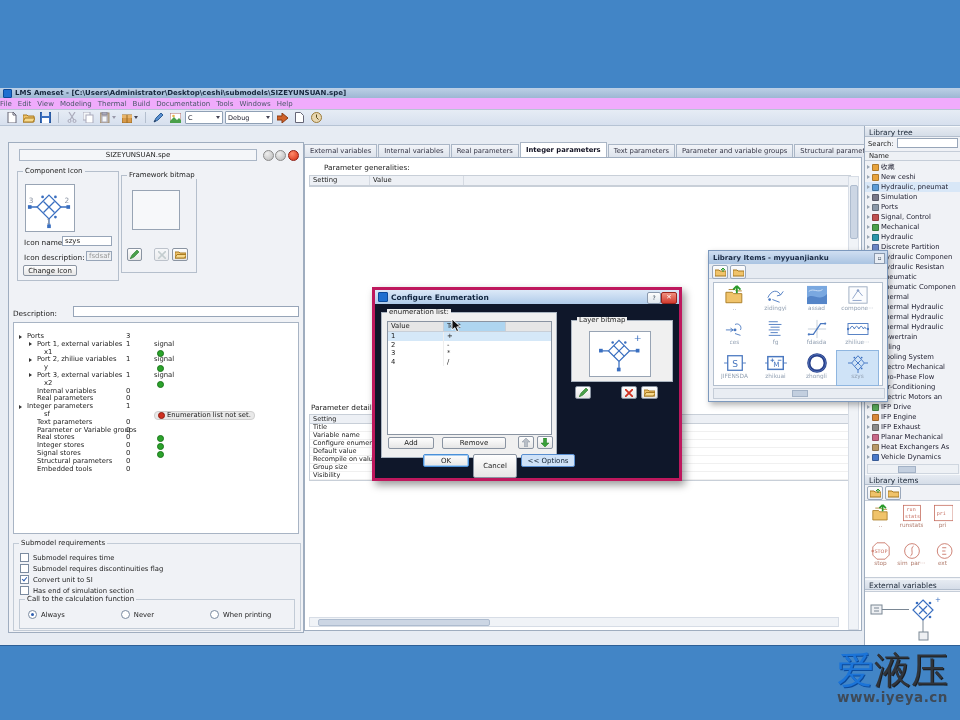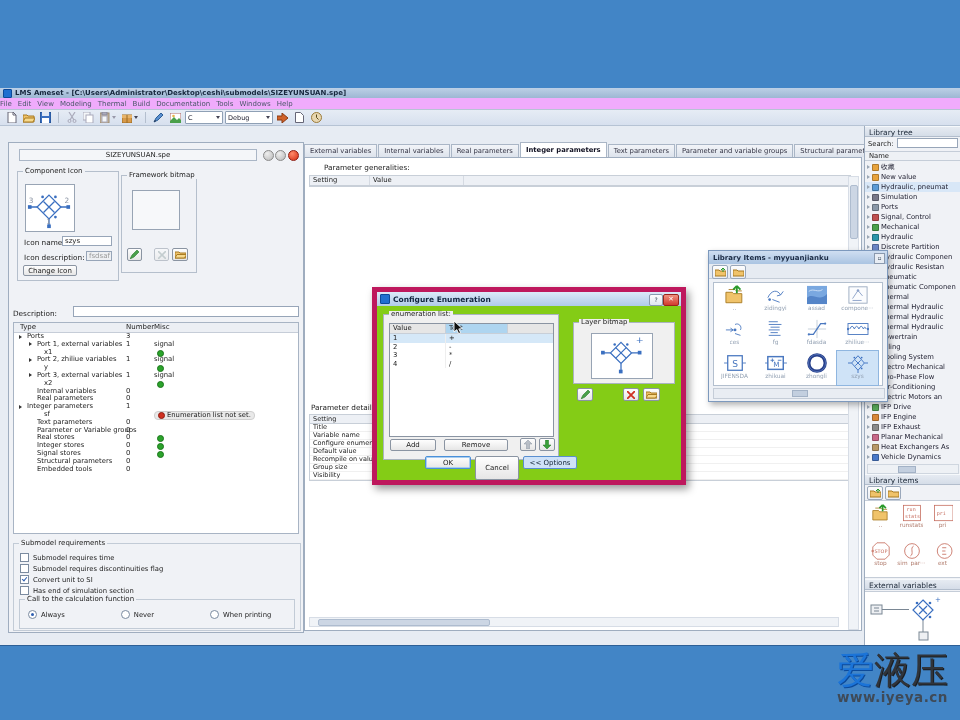--- a/index.html
+++ b/index.html
@@ -91,21 +91,21 @@
   .libwin .wtools{position:absolute;left:0;top:13px;width:100%;height:15px;background:#e6ebf2;border-bottom:1px solid #c5cdd8;display:flex;gap:2px;padding:1px 0 0 3px;box-sizing:border-box}
   .fbtn{width:14px;height:12px;border:1px solid #9aa8bb;border-radius:2px;background:linear-gradient(#fdfdfd,#e9edf3);display:flex;align-items:center;justify-content:center}
   .libwin .wbody{position:absolute;left:4px;top:31px;width:170px;height:104px;background:#fff;border:1px solid #b3bfce;box-sizing:border-box;display:flex;flex-wrap:wrap;align-content:flex-start}
   .lwcell{width:41px;height:34px;display:flex;flex-direction:column;align-items:center;justify-content:flex-start;padding-top:2px;box-sizing:border-box;margin:0 0 0 0}
   .lwcell .ic{width:22px;height:20px}
   .lwcell .lb{font-size:5.8px;color:#93a1b3;white-space:nowrap;overflow:hidden;max-width:40px}
   .lwcell.sel{background:#cfe3f7;outline:1px solid #8fb6e0}
   .libwin .whscroll{position:absolute;left:4px;bottom:2px;width:170px;height:9px;background:#e9edf3;border:1px solid #c5cdd8}
   .libwin .whthumb{position:absolute;left:78px;top:1px;width:14px;height:5px;background:#c3cfdf;border:1px solid #a3b2c6}
   
-  .dialog{position:absolute;left:372px;top:199px;width:304px;height:188px;background:#84cc16;border:5px solid #be185d;box-shadow:3px 4px 8px rgba(0,0,0,.4)}
+  .dialog{position:absolute;left:372px;top:199px;width:304px;height:188px;background:#0f172a;border:3px solid #be185d;box-shadow:3px 4px 8px rgba(0,0,0,.4)}
   .dialog .dtitle{position:absolute;left:0;top:0;width:100%;height:14px;background:linear-gradient(#dce9f8,#b0cbe9);display:flex;align-items:center;gap:3px;padding-left:3px;box-sizing:border-box}
   .dialog .dtext{font-size:7.5px;font-weight:bold;color:#10243e}
   .dico{width:8px;height:8px;background:#1f6fd0;border:1px solid #0c4a9a;border-radius:1px;flex:none}
   .dhelp{position:absolute;right:18px;top:2px;width:12px;height:10px;background:linear-gradient(#fdfdfd,#dfe6ee);border:1px solid #8a99ae;border-radius:2px;font-size:6px;text-align:center;line-height:9px;color:#345}
   .dclose{position:absolute;right:2px;top:2px;width:14px;height:10px;background:linear-gradient(#f0907f,#d23b2f);border:1px solid #9a241c;border-radius:2px;color:#fff;font-size:6.5px;text-align:center;line-height:9px;font-weight:bold}
   .enumtable{position:absolute;left:5px;top:8px;width:163px;height:112px;background:#fff;border:1px solid #8a94a2}
   .et-head{display:flex;height:9px;line-height:9px;font-size:6.8px;color:#222;border-bottom:1px solid #c8cfd8}
   .et-h1{width:52px;background:#e6e6e6;border-right:1px solid #c8cfd8;padding-left:3px;flex:none}
   .et-h2{width:58px;background:#aed5f0;border-right:1px solid #c8cfd8;padding-left:3px;flex:none}
   .et-hf{flex:1;background:#e6e6e6}
@@ -303,25 +303,20 @@
               <path d="M0,2 h4 l1,1 h6 v5 h-11 Z" fill="#f0c36a" stroke="#a87b22"></path>
               <path d="M0,8 l2,-3.5 h9.5 l-2,3.5 Z" fill="#f7d98c" stroke="#a87b22"></path>
             </svg>
           </div>
       </div>
 
       <span class="slabel" style="left:4px;top:166px">Description:</span>
       <div class="field" style="position:absolute;left:64px;top:163px;width:226px;height:11px"></div>
 
       <div style="position:absolute;left:4px;top:179px;width:286px;height:212px;background:#fff;border:1px solid #a8b4c4;box-sizing:border-box;overflow:hidden">
-        <div class="trowhead" style="left:0;top:0;width:100%">
-          <span style="position:absolute;left:6px">Type</span>
-          <span style="position:absolute;left:112px">Number</span>
-          <span style="position:absolute;left:140px">Misc</span>
-        </div>
         <div id="treerows" style="position:absolute;left:0;top:10px;width:100%">
             <div class="trow">
               <span class="tri" style="position: absolute; left: 5px; top: 1.5px;"></span>
               <span style="position: absolute; left: 13px; top: 0px;">Ports</span>
               <span class="num">3</span>
             </div>
             <div class="trow">
               <span class="tri" style="position: absolute; left: 15px; top: 1.5px;"></span>
               <span style="position: absolute; left: 23px; top: 0px;">Port 1, external variables</span>
               <span class="num">1</span>
@@ -500,21 +495,21 @@
       <div style="position:absolute;left:0;top:25px;width:96px;height:10px;background:#eef1f5;border-top:1px solid #c5cdd8;border-bottom:1px solid #c5cdd8;font-size:6.8px;padding-left:4px;box-sizing:border-box;color:#222"><span>Name</span></div>
       <div id="sbtree" style="position:absolute;left:0;top:36px;width:96px">
           <div class="srow">
             <span class="otri"></span>
             <span class="sicon" style="background: rgb(232, 163, 61);"></span>
             <span>收藏</span>
           </div>
           <div class="srow">
             <span class="otri"></span>
             <span class="sicon" style="background: rgb(232, 163, 61);"></span>
-            <span>New value</span>
+            <span>New ceshi</span>
           </div>
           <div class="srow sel">
             <span class="otri"></span>
             <span class="sicon" style="background: rgb(91, 155, 213);"></span>
             <span>Hydraulic, pneumat</span>
           </div>
           <div class="srow">
             <span class="otri"></span>
             <span class="sicon" style="background: rgb(119, 119, 136);"></span>
             <span>Simulation</span>

